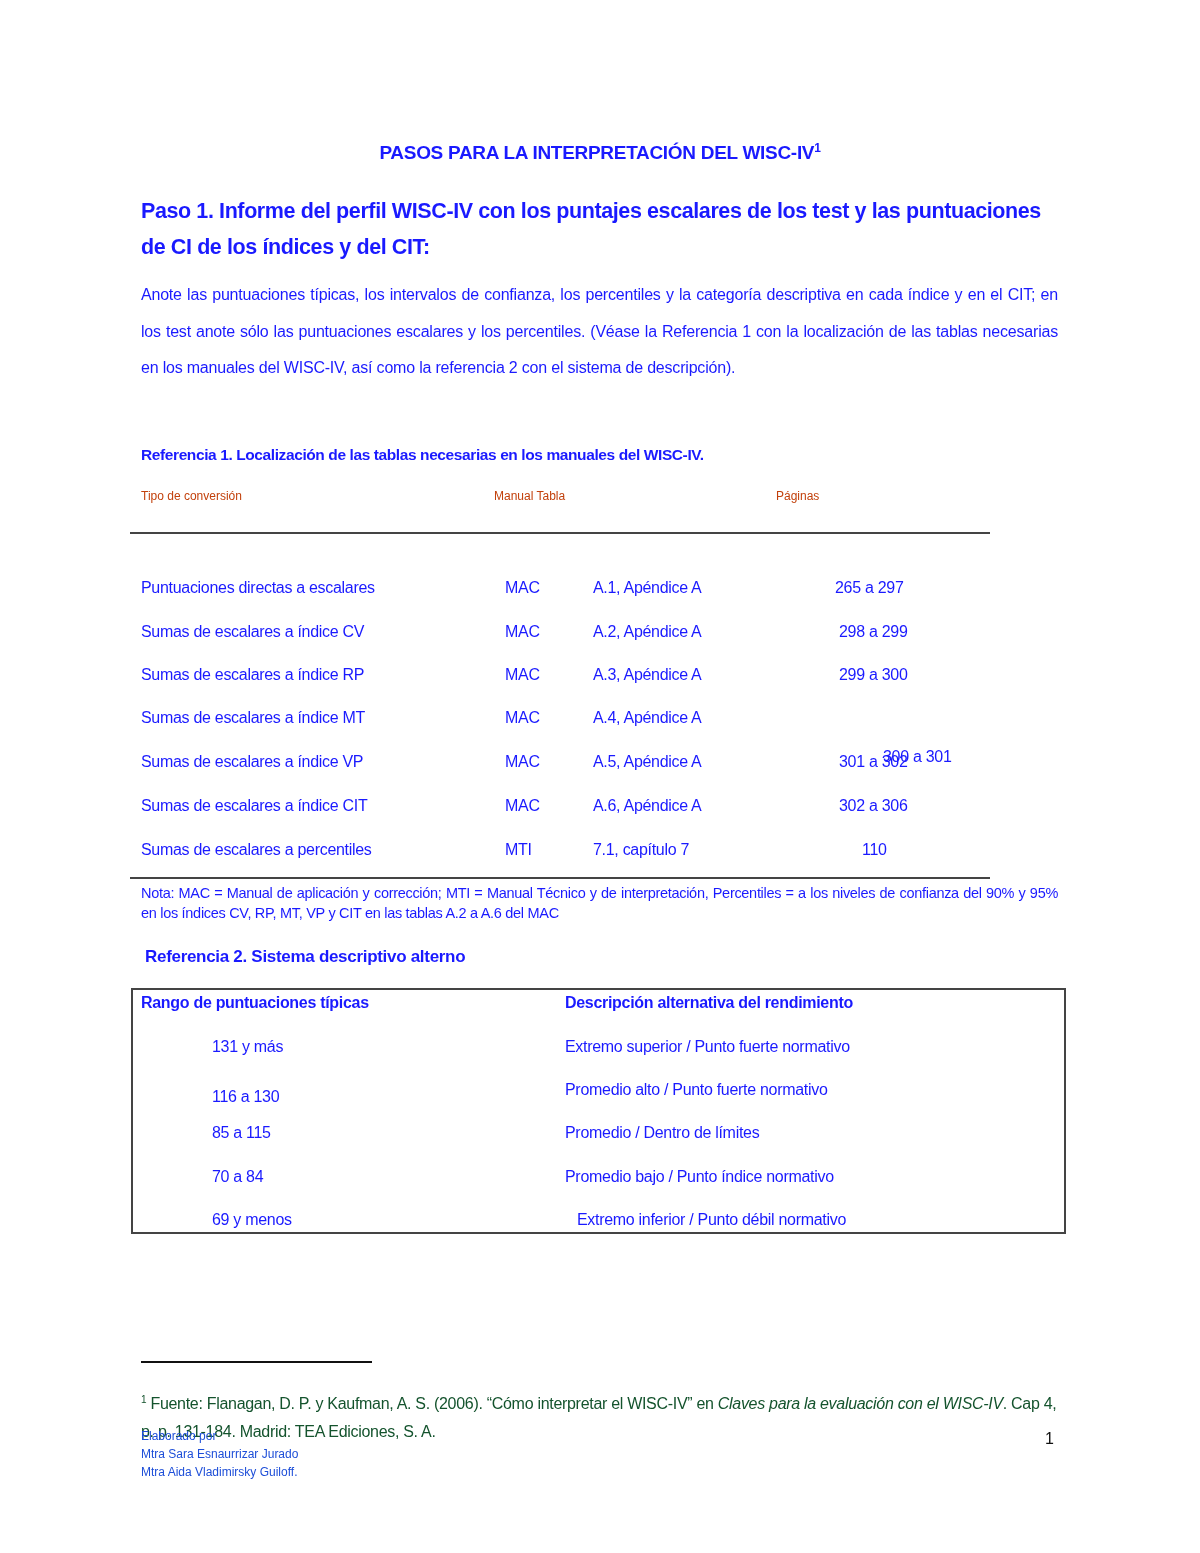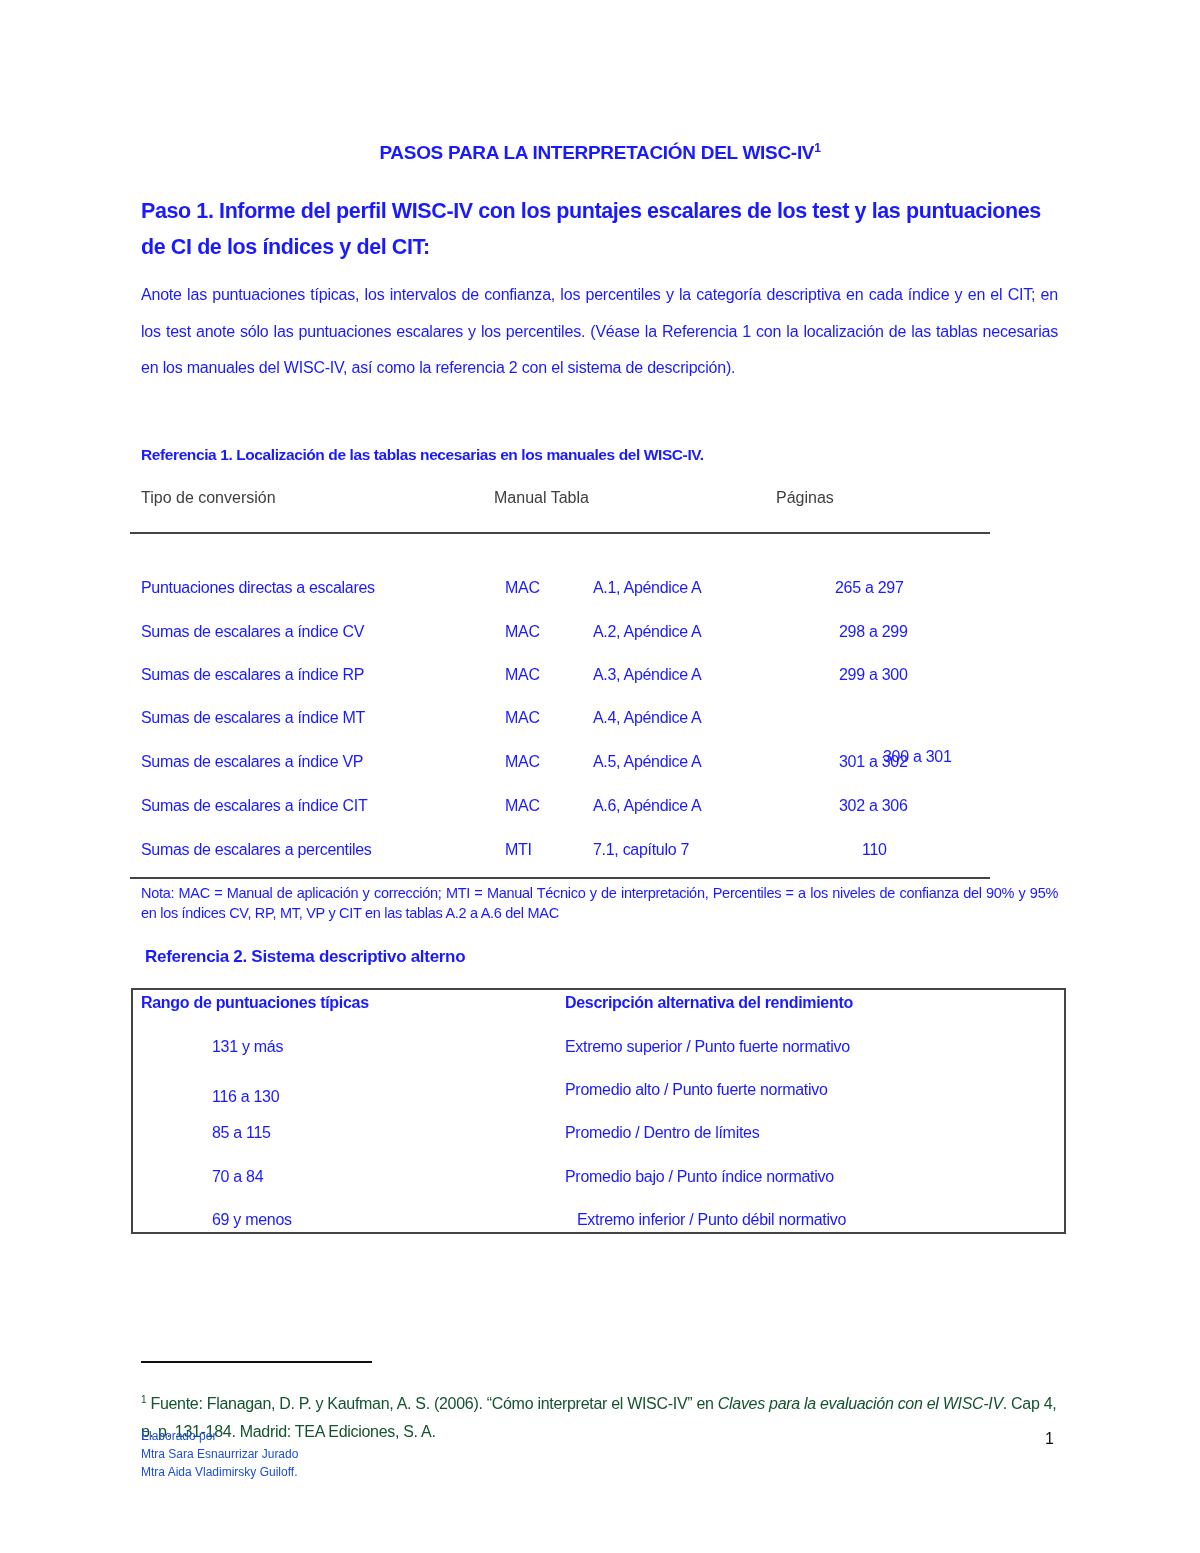--- a/index.html
+++ b/index.html
@@ -5,21 +5,21 @@
   html, body { margin: 0; padding: 0; background: #ffffff; }
   body { width: 1200px; height: 1553px; position: relative; overflow: hidden;
          font-family: "Liberation Sans", "DejaVu Sans", sans-serif; color: #1a1aff; }
   .abs { position: absolute; }
   .blue { color: #1a1aff; }
   .title { top: 142px; left: 0; width: 1200px; text-align: center; font-weight: bold; font-size: 19px; letter-spacing: -0.3px; }
   .title sup { font-size: 12px; vertical-align: super; line-height: 0; }
   .paso { top: 193px; left: 141px; width: 920px; font-weight: bold; font-size: 21.5px; line-height: 36px; letter-spacing: -0.4px; }
   .para { top: 277px; left: 141px; width: 917px; font-size: 16px; line-height: 36.5px; text-align: justify; letter-spacing: -0.2px; }
   .ref1-title { top: 446px; left: 141px; font-weight: bold; font-size: 15.5px; letter-spacing: -0.4px; }
-  .hdr { top: 489px; font-size: 16px; color: #404040; }
+  .hdr { top: 489px; font-size: 12px; color: #c2410c; }
   .rule { height: 2px; background: #444; }
   .row1 { font-size: 16px; letter-spacing: -0.3px; }
   .nota { top: 883px; left: 141px; width: 917px; font-size: 14.5px; line-height: 20px; text-align: justify; letter-spacing: -0.3px; }
   .ref2-title { top: 947px; left: 145px; font-weight: bold; font-size: 17px; letter-spacing: -0.3px; }
   .box { top: 988px; left: 131px; width: 935px; height: 246px; border: 2px solid #444; border-top-width: 2px; box-sizing: border-box; }
   .t2 { font-size: 16px; letter-spacing: -0.3px; }
   .t2h { font-weight: bold; }
   .fn-rule { top: 1361px; left: 141px; width: 231px; height: 2px; background: #111; }
   .fn { top: 1390px; left: 141px; width: 920px; font-size: 16px; line-height: 28px; color: #14532d; letter-spacing: -0.3px; }
   .fn sup { font-size: 10px; vertical-align: super; line-height: 0; }

